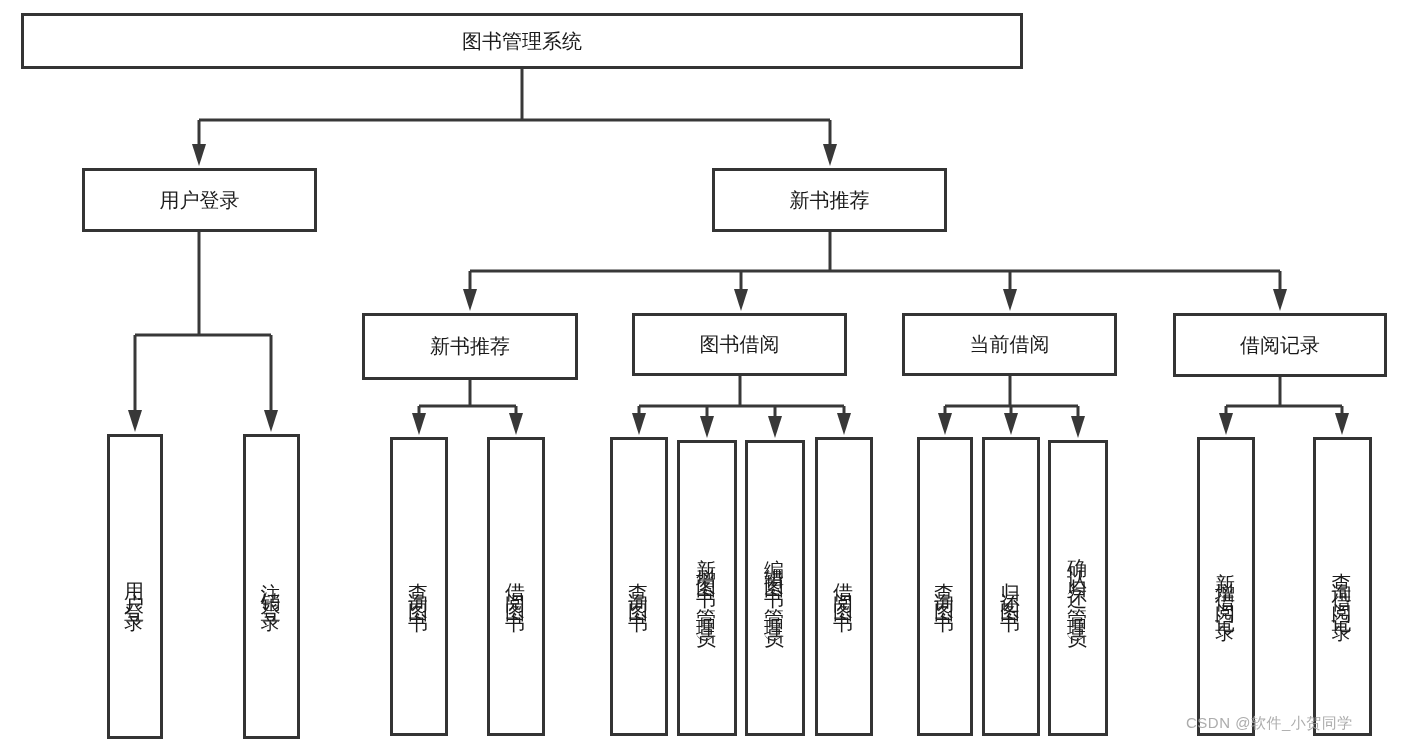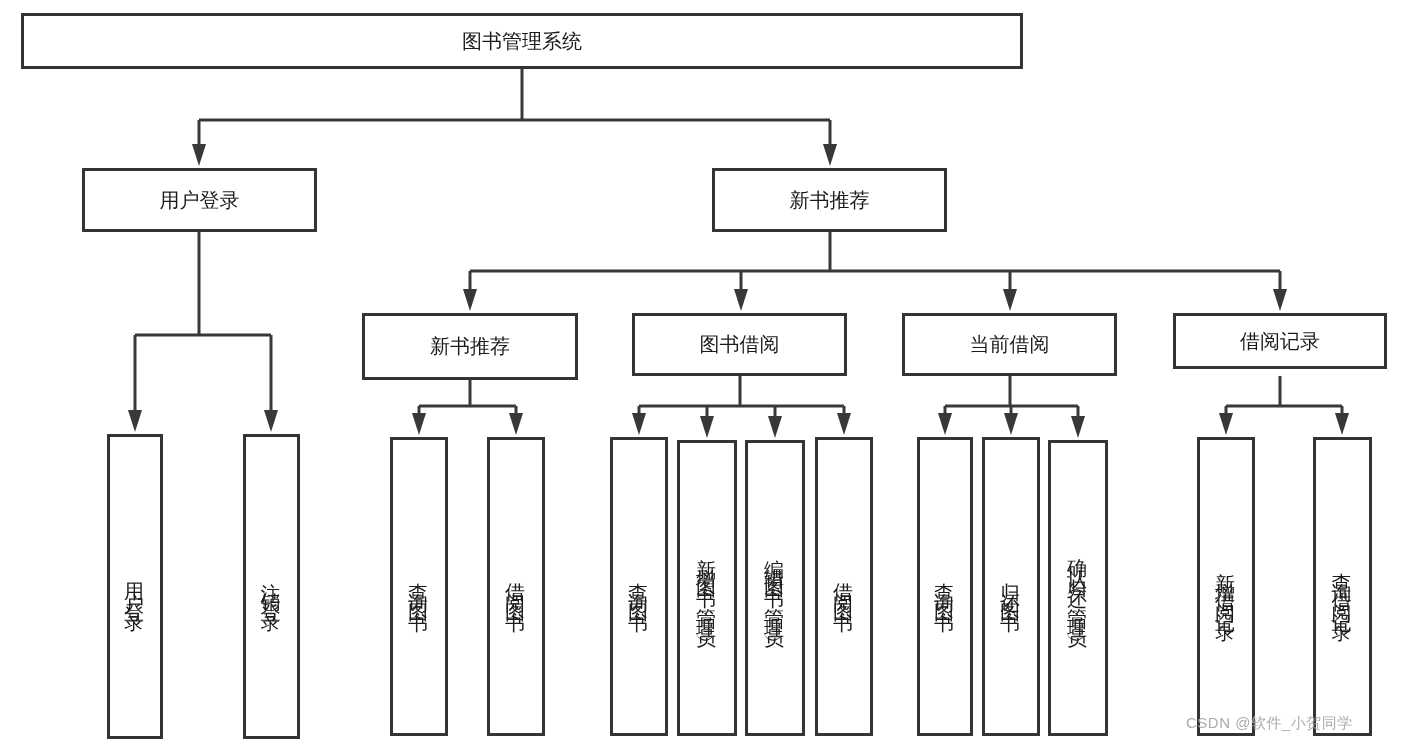--- a/index.html
+++ b/index.html
@@ -106,21 +106,21 @@
   </svg>
 
   <div class="box" style="left:21px;top:13px;width:1002px;height:56px">图书管理系统</div>
 
   <div class="box" style="left:82px;top:168px;width:235px;height:64px">用户登录</div>
   <div class="box" style="left:712px;top:168px;width:235px;height:64px">新书推荐</div>
 
   <div class="box" style="left:362px;top:313px;width:216px;height:67px">新书推荐</div>
   <div class="box" style="left:902px;top:313px;width:215px;height:63px">当前借阅</div>
   <div class="box" style="left:632px;top:313px;width:215px;height:63px">图书借阅</div>
-  <div class="box" style="left:1173px;top:313px;width:214px;height:56px">借阅记录</div>
+  <div class="box" style="left:1173px;top:313px;width:214px;height:64px">借阅记录</div>
 
   <div class="box v" style="left:107px;top:434px;width:56px;height:305px">用户登录</div>
   <div class="box v" style="left:243px;top:434px;width:57px;height:305px">注销登录</div>
 
   <div class="box v" style="left:390px;top:437px;width:58px;height:299px">查询图书</div>
   <div class="box v" style="left:487px;top:437px;width:58px;height:299px">借阅图书</div>
 
   <div class="box v" style="left:610px;top:437px;width:58px;height:299px">查询图书</div>
   <div class="box v" style="left:677px;top:440px;width:60px;height:296px">新增图书（管理员）</div>
   <div class="box v" style="left:745px;top:440px;width:60px;height:296px">编辑图书（管理员）</div>

